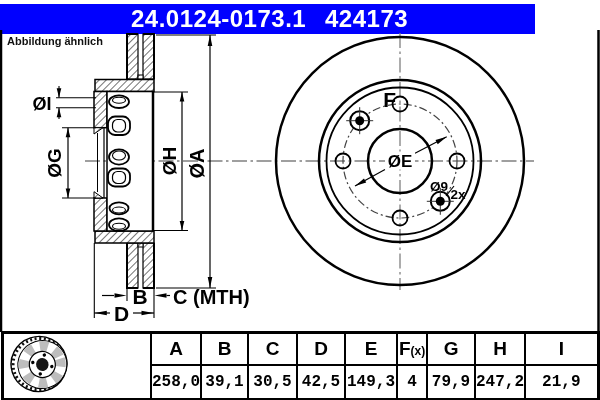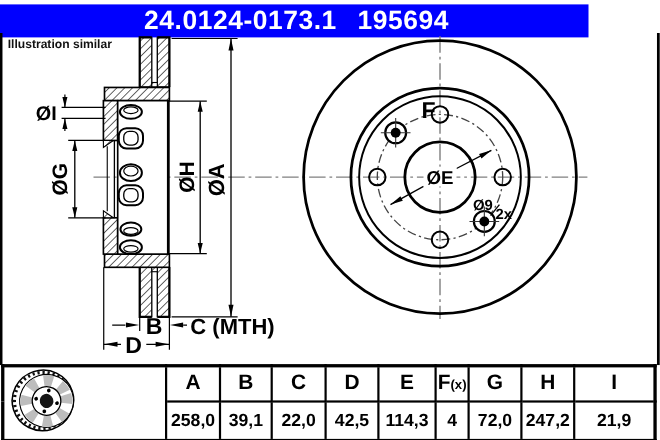--- a/index.html
+++ b/index.html
@@ -9,34 +9,34 @@
   .hdr span{position:absolute;top:1px;color:#fff;font-size:24px;font-weight:bold;letter-spacing:.5px;}
   .pn{left:131px;}
   .ean{left:325px;}
   .note{position:absolute;left:7px;top:35px;font-size:11px;font-weight:bold;color:#111;line-height:12.5px;}
   .draw{position:absolute;left:0;top:30px;}
   .tblwrap{position:absolute;left:1px;top:331px;}
   table{border-collapse:collapse;table-layout:fixed;background:#fff;}
   td,th{border:2px solid #000;padding:0;text-align:center;vertical-align:middle;overflow:hidden;}
   table{border:3px solid #000;}
   th{height:29px;font-size:19px;font-weight:bold;}
-  td.val{height:31px;font-size:16px;font-weight:bold;}
+  td.val{height:31px;font-size:16px;font-weight:bold;font-family:Liberation Mono, monospace;}
   th .sfx{font-size:12px;font-weight:bold;}
   svg text{font-family:"Liberation Sans",sans-serif;font-weight:bold;fill:#000;}
 </style>
 </head>
 <body>
 
 <div class="hdr">
   <span class="pn">24.0124-0173.1</span>
-  <span class="ean">195694</span>
+  <span class="ean">424173</span>
 </div>
 
 <div class="note">
-  <div>Illustration similar</div>
+  <div>Abbildung ähnlich</div>
 </div>
 
 <svg class="draw" width="600" height="302" viewBox="0 0 600 302">
   <defs>
     <pattern id="hatch" width="5" height="5" patternUnits="userSpaceOnUse" patternTransform="rotate(45)">
       <rect width="5" height="5" fill="#fff"></rect>
       <line x1="0" y1="0" x2="0" y2="5" stroke="#000" stroke-width="1.1"></line>
     </pattern>
   </defs>
 
@@ -230,23 +230,23 @@
     <th><span>D</span></th>
     <th><span>E</span></th>
     <th><span>F</span><span class="sfx">(x)</span></th>
     <th><span>G</span></th>
     <th><span>H</span></th>
     <th><span>I</span></th>
   </tr>
   <tr>
     <td class="val">258,0</td>
     <td class="val">39,1</td>
-    <td class="val">22,0</td>
+    <td class="val">30,5</td>
     <td class="val">42,5</td>
-    <td class="val">114,3</td>
+    <td class="val">149,3</td>
     <td class="val">4</td>
-    <td class="val">72,0</td>
+    <td class="val">79,9</td>
     <td class="val">247,2</td>
     <td class="val">21,9</td>
   </tr>
 </tbody>
     </table>
 </div>
 
 </body></html>

